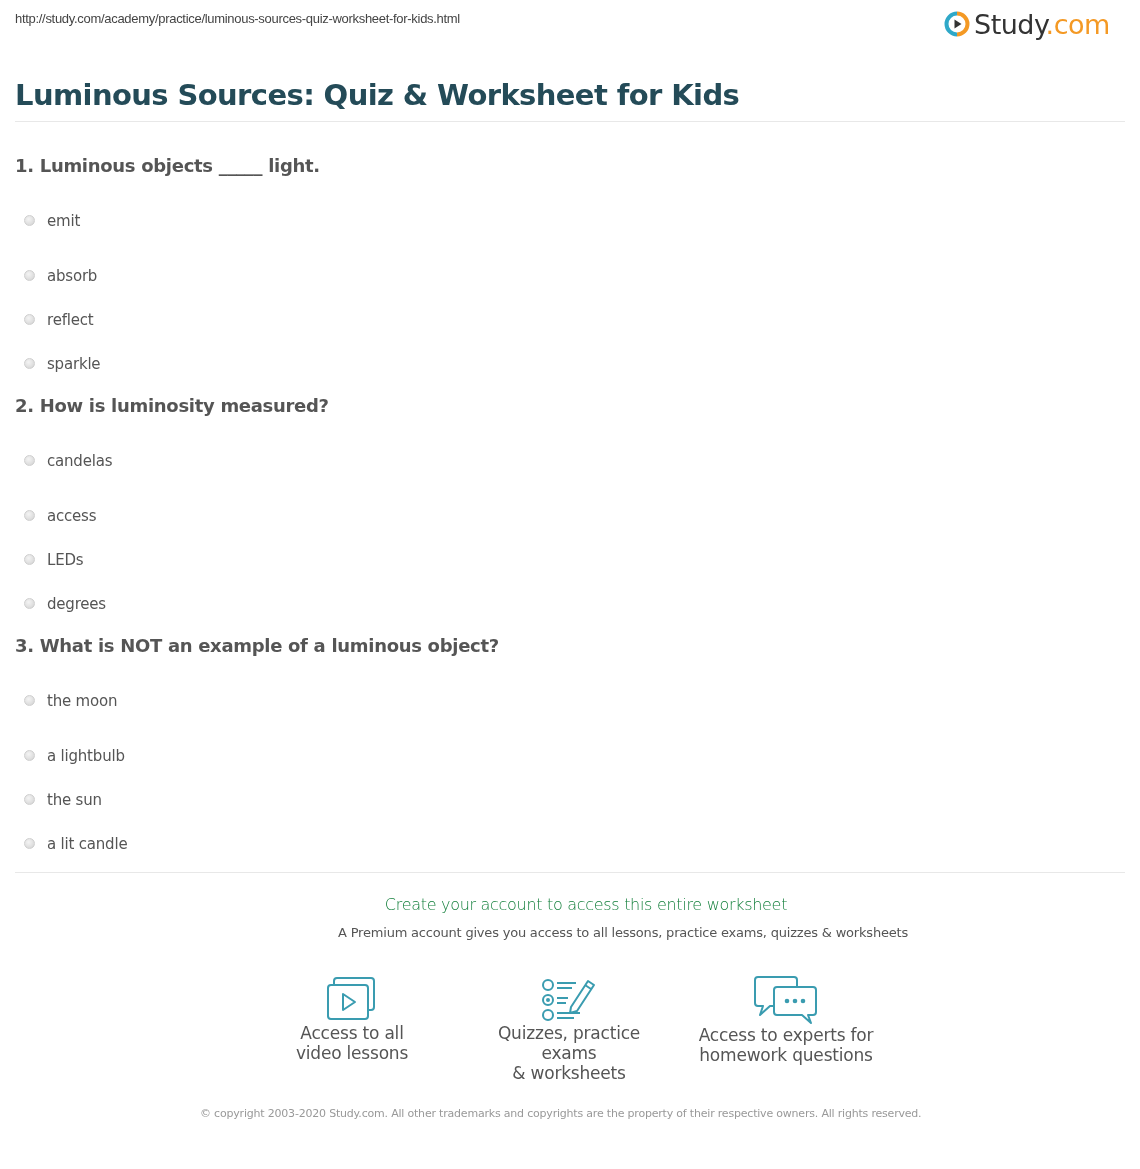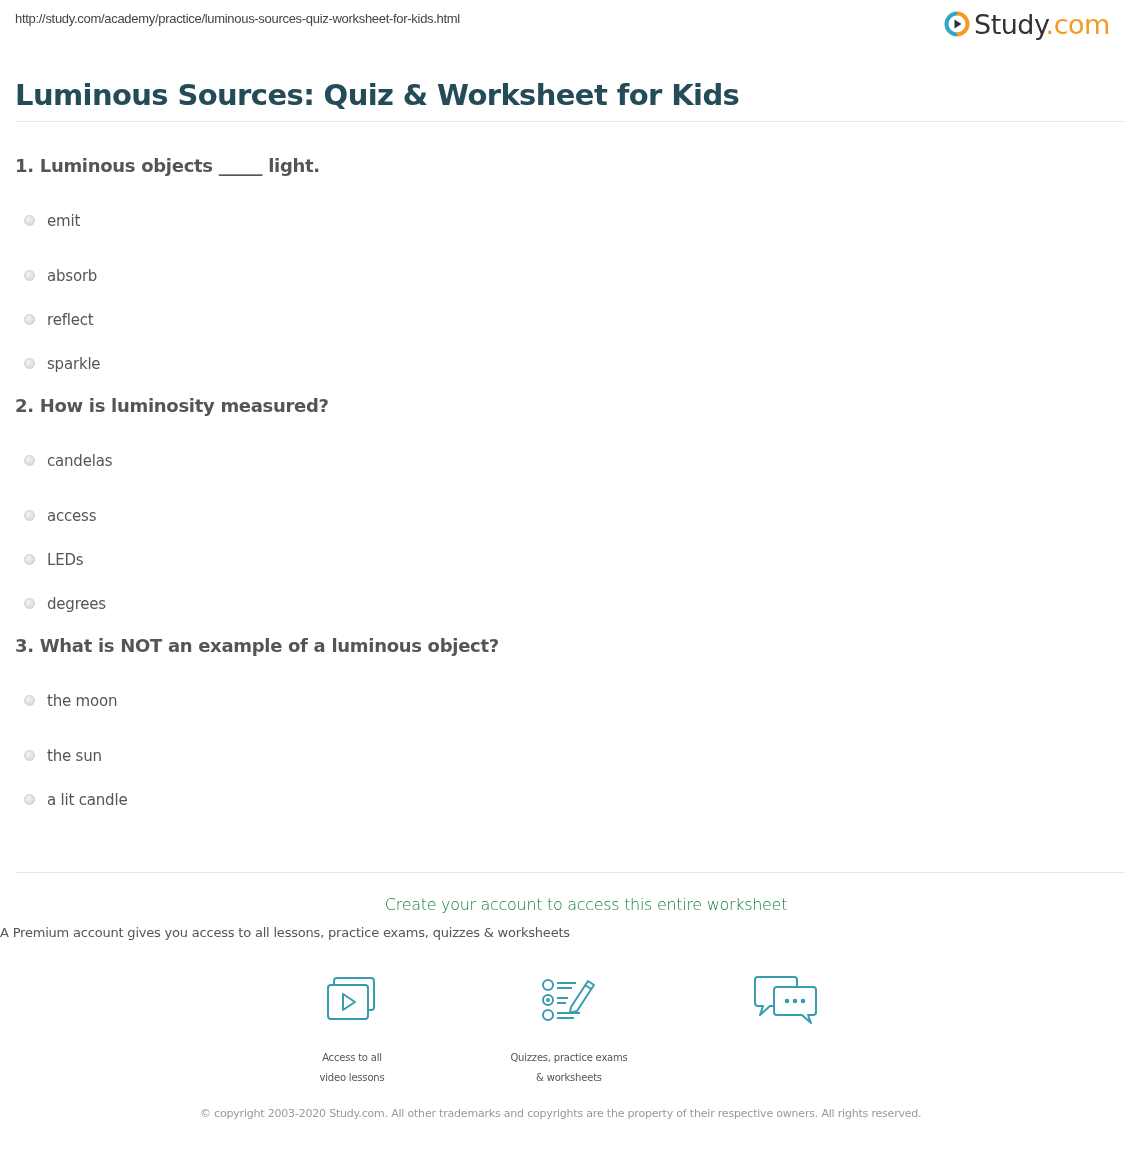--- a/index.html
+++ b/index.html
@@ -48,30 +48,30 @@
       background: radial-gradient(circle at 40% 35%, #f4f4f4 0%, #dcdcdc 70%, #c8c8c8 100%);
       border: 1px solid #cfcfcf; margin-right: 12px; flex-shrink: 0; margin-top: -2px;
     }
     .opt-label { font-size: 15px; color: #555; letter-spacing: -0.2px; }
 
     .cta-head {
       position: absolute; left: 16px; width: 1140px; top: 895px; text-align: center;
       font-size: 16px; color: #15803d; font-weight: 300; letter-spacing: -0.3px;
     }
     .cta-sub {
-      position: absolute; left: 0; width: 908px; top: 925px; text-align: left;
+      position: absolute; left: 0; width: 908px; top: 925px; text-align: right;
       font-size: 13px; color: #555; letter-spacing: -0.2px;
     }
     .features { position: absolute; top: 975px; left: 0; width: 1140px; }
     .feature {
       position: absolute; width: 200px; text-align: center;
     }
     .feature svg { display: block; margin: 0 auto; }
     .feat-label {
-      margin-top: 25px; font-size: 10px; line-height: 20px; color: #555; letter-spacing: -0.2px;
+      margin-top: 0; font-size: 17px; line-height: 20px; color: #555; letter-spacing: -0.2px;
     }
 
     .copyright {
       position: absolute; left: 200px; width: 740px; top: 1105px; text-align: left;
       font-size: 11px; line-height: 17px; color: #999; letter-spacing: -0.2px;
     }
   </style>
 </head>
 <body>
 
@@ -132,20 +132,24 @@
       </label>
   </div>
 </div>
 
 <div class="question" style="top:634px;">
   <div class="q-text">3. What is NOT an example of a luminous object?</div>
   <div class="options">
     <label class="option">
         <span class="radio"></span>
         <span class="opt-label">the moon</span>
+      </label>
+    <label class="option">
+        <span class="radio"></span>
+        <span class="opt-label">a lightbulb</span>
       </label>
     <label class="option">
         <span class="radio"></span>
         <span class="opt-label">the sun</span>
       </label>
     <label class="option">
         <span class="radio"></span>
         <span class="opt-label">a lit candle</span>
       </label>
   </div>
@@ -191,16 +195,20 @@
   </div>
 
   <div class="feature" style="left:686px; top:0;">
     <svg width="64" height="50" viewBox="0 0 64 50">
       <path d="M4 2 H40 a3 3 0 0 1 3 3 V28 a3 3 0 0 1 -3 3 H16 L6 40 L9 31 H4 a3 3 0 0 1 -3 -3 V5 a3 3 0 0 1 3 -3 Z" fill="#fff" stroke="#3a9cb0" stroke-width="2" stroke-linejoin="round"></path>
       <path d="M23 12 H59 a3 3 0 0 1 3 3 V37 a3 3 0 0 1 -3 3 H54 L57 48 L48 40 H23 a3 3 0 0 1 -3 -3 V15 a3 3 0 0 1 3 -3 Z" fill="#fff" stroke="#3a9cb0" stroke-width="2" stroke-linejoin="round"></path>
       <circle cx="33" cy="26" r="2.3" fill="#3a9cb0"></circle>
       <circle cx="41" cy="26" r="2.3" fill="#3a9cb0"></circle>
       <circle cx="49" cy="26" r="2.3" fill="#3a9cb0"></circle>
     </svg>
+    <div class="feat-label">
+      <div>Access to experts for</div>
+      <div>homework questions</div>
+    </div>
   </div>
 </div>
 
 <div class="copyright">© copyright 2003-2020 Study.com. All other trademarks and copyrights are the property of their respective owners. All rights reserved.</div>
 
 </body></html>

